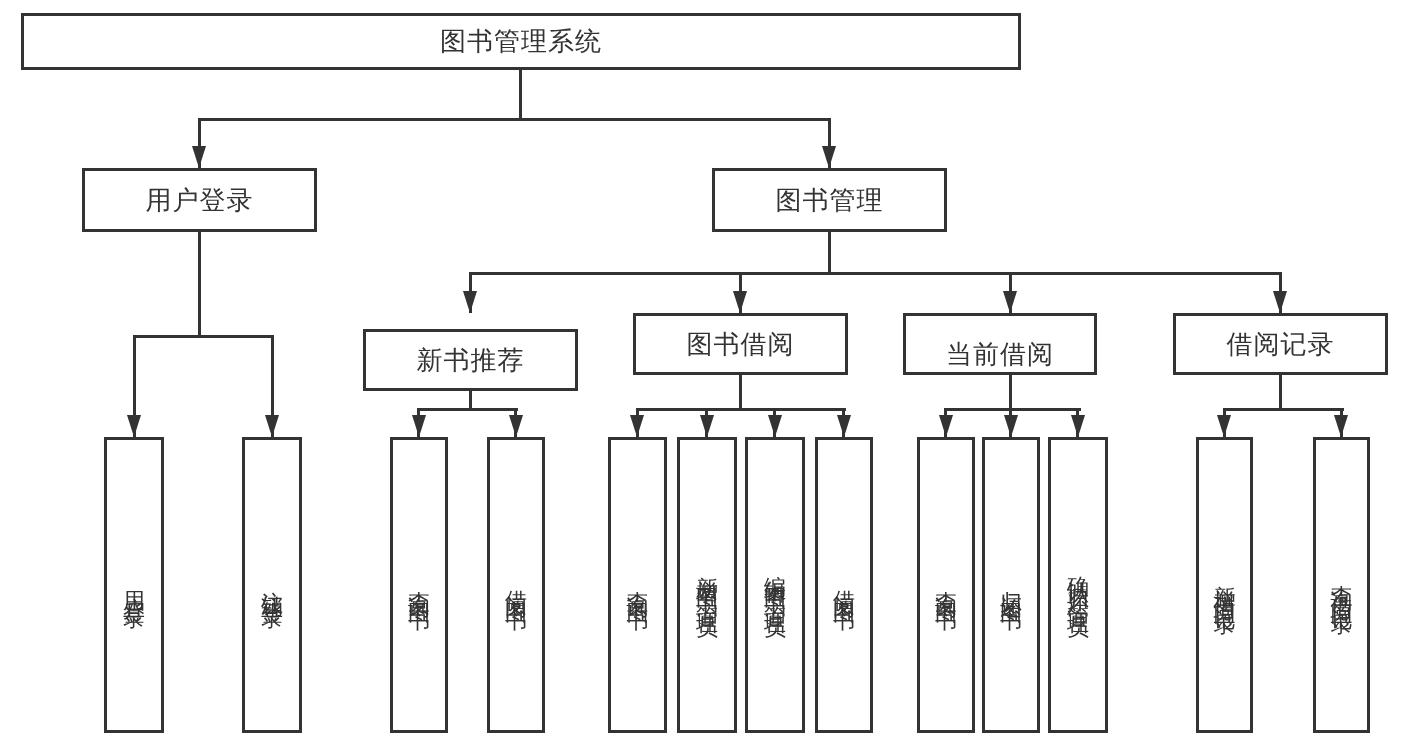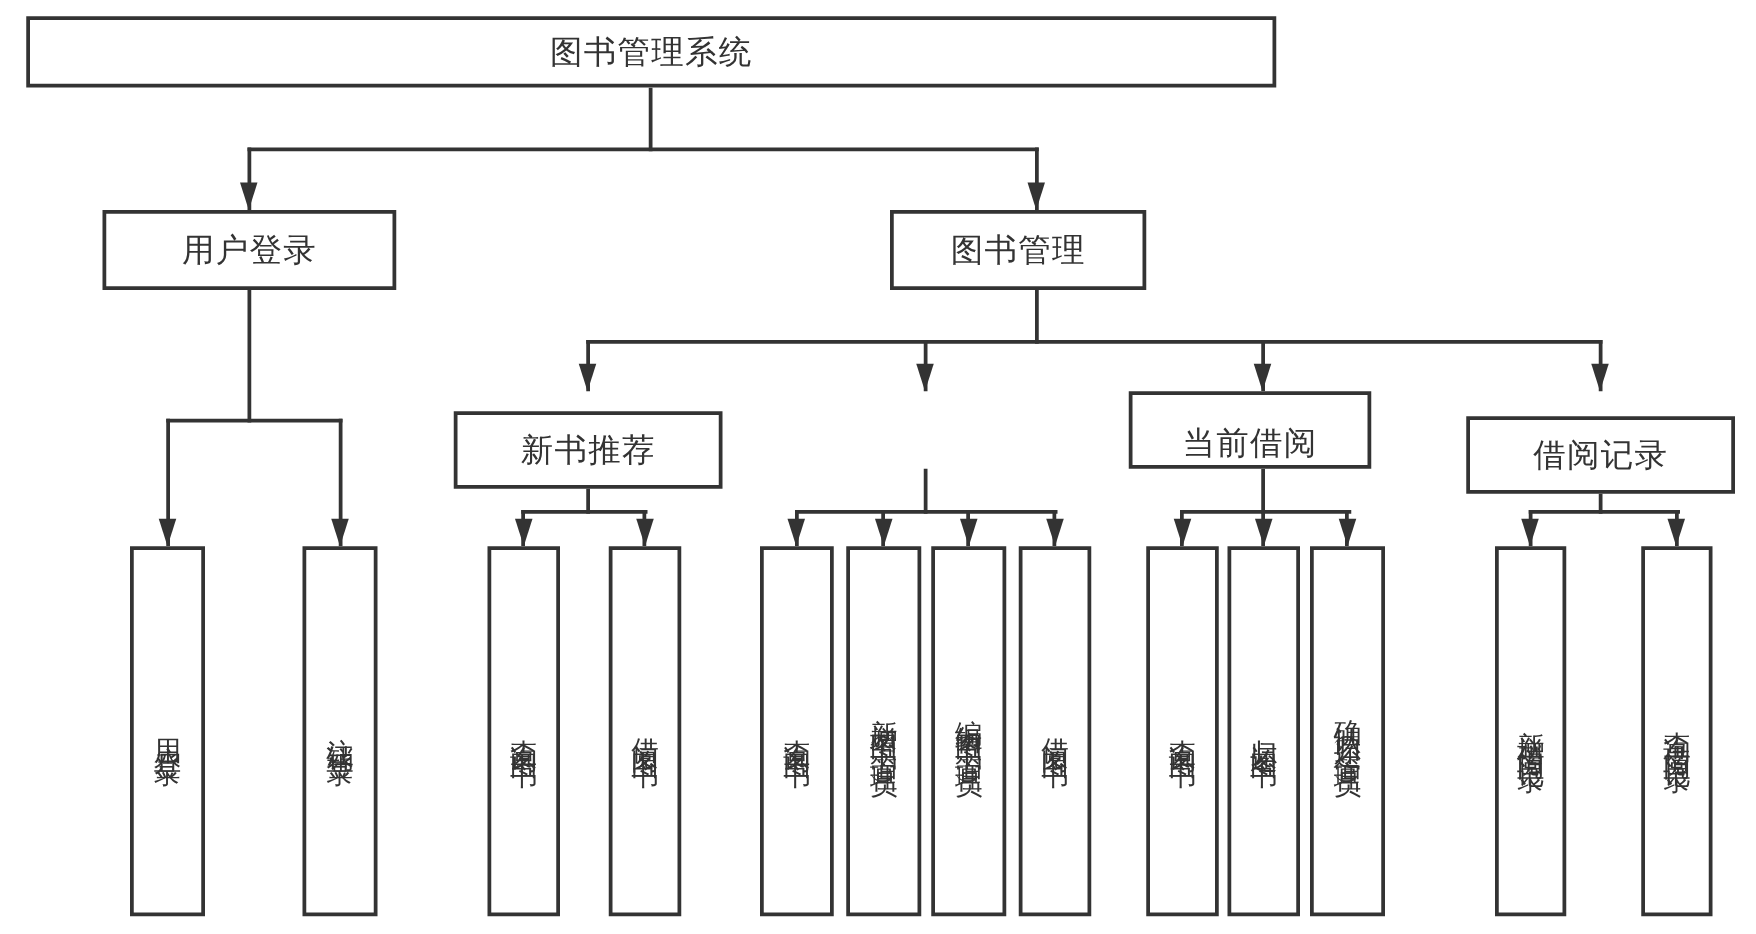--- a/index.html
+++ b/index.html
@@ -47,21 +47,21 @@
   <div class="vl" style="left:519px;top:70px;height:51px;"></div>
   <div class="hl" style="left:198px;top:118px;width:633px;"></div>
   <div class="vl" style="left:198px;top:118px;height:50px;"></div>
   <div class="vl" style="left:828px;top:118px;height:50px;"></div>
   <div class="arrow" style="left:192px;top:146px;"></div>
   <div class="arrow" style="left:822px;top:146px;"></div>
 
   <div class="box" style="left:82px;top:168px;width:235px;height:64px;">
     <span>用户登录</span>
   </div>
-  <div class="box" style="left:712px;top:168px;width:205px;height:64px;text-align:right;">
+  <div class="box" style="left:712px;top:168px;width:235px;height:64px;text-align:right;">
     <span>图书管理</span>
   </div>
 
   <div class="vl" style="left:198px;top:232px;height:106px;"></div>
   <div class="hl" style="left:133px;top:335px;width:141px;"></div>
   <div class="vl" style="left:133px;top:335px;height:102px;"></div>
   <div class="vl" style="left:271px;top:335px;height:102px;"></div>
   <div class="arrow" style="left:127px;top:415px;"></div>
   <div class="arrow" style="left:265px;top:415px;"></div>
 
@@ -72,24 +72,27 @@
   <div class="vl" style="left:1009px;top:272px;height:41px;"></div>
   <div class="vl" style="left:1279px;top:272px;height:41px;"></div>
   <div class="arrow" style="left:463px;top:291px;"></div>
   <div class="arrow" style="left:733px;top:291px;"></div>
   <div class="arrow" style="left:1003px;top:291px;"></div>
   <div class="arrow" style="left:1273px;top:291px;"></div>
 
   <div class="box" style="left:363px;top:313px;width:215px;height:62px;margin-top:16px;">
     <span>新书推荐</span>
   </div>
+  <div class="box" style="left:633px;top:313px;width:215px;height:62px;">
+    <span>图书借阅</span>
+  </div>
   <div class="box" style="left:903px;top:313px;width:194px;height:62px;align-items:flex-end;">
     <span>当前借阅</span>
   </div>
-  <div class="box" style="left:1173px;top:313px;width:215px;height:62px;margin-top:20px;">
+  <div class="box" style="left:1173px;top:313px;width:215px;height:62px;">
     <span>借阅记录</span>
   </div>
 
   <div class="vl" style="left:469px;top:375px;height:36px;"></div>
   <div class="hl" style="left:417px;top:408px;width:101px;"></div>
   <div class="vl" style="left:417px;top:408px;height:29px;"></div>
   <div class="vl" style="left:514px;top:408px;height:29px;"></div>
   <div class="arrow" style="left:412px;top:415px;"></div>
   <div class="arrow" style="left:509px;top:415px;"></div>
 

